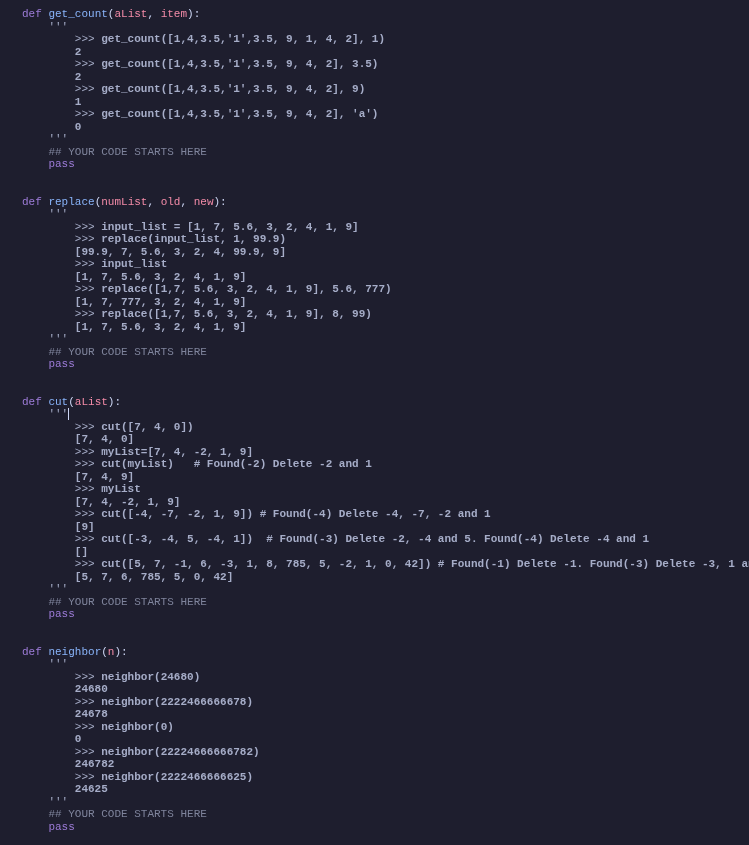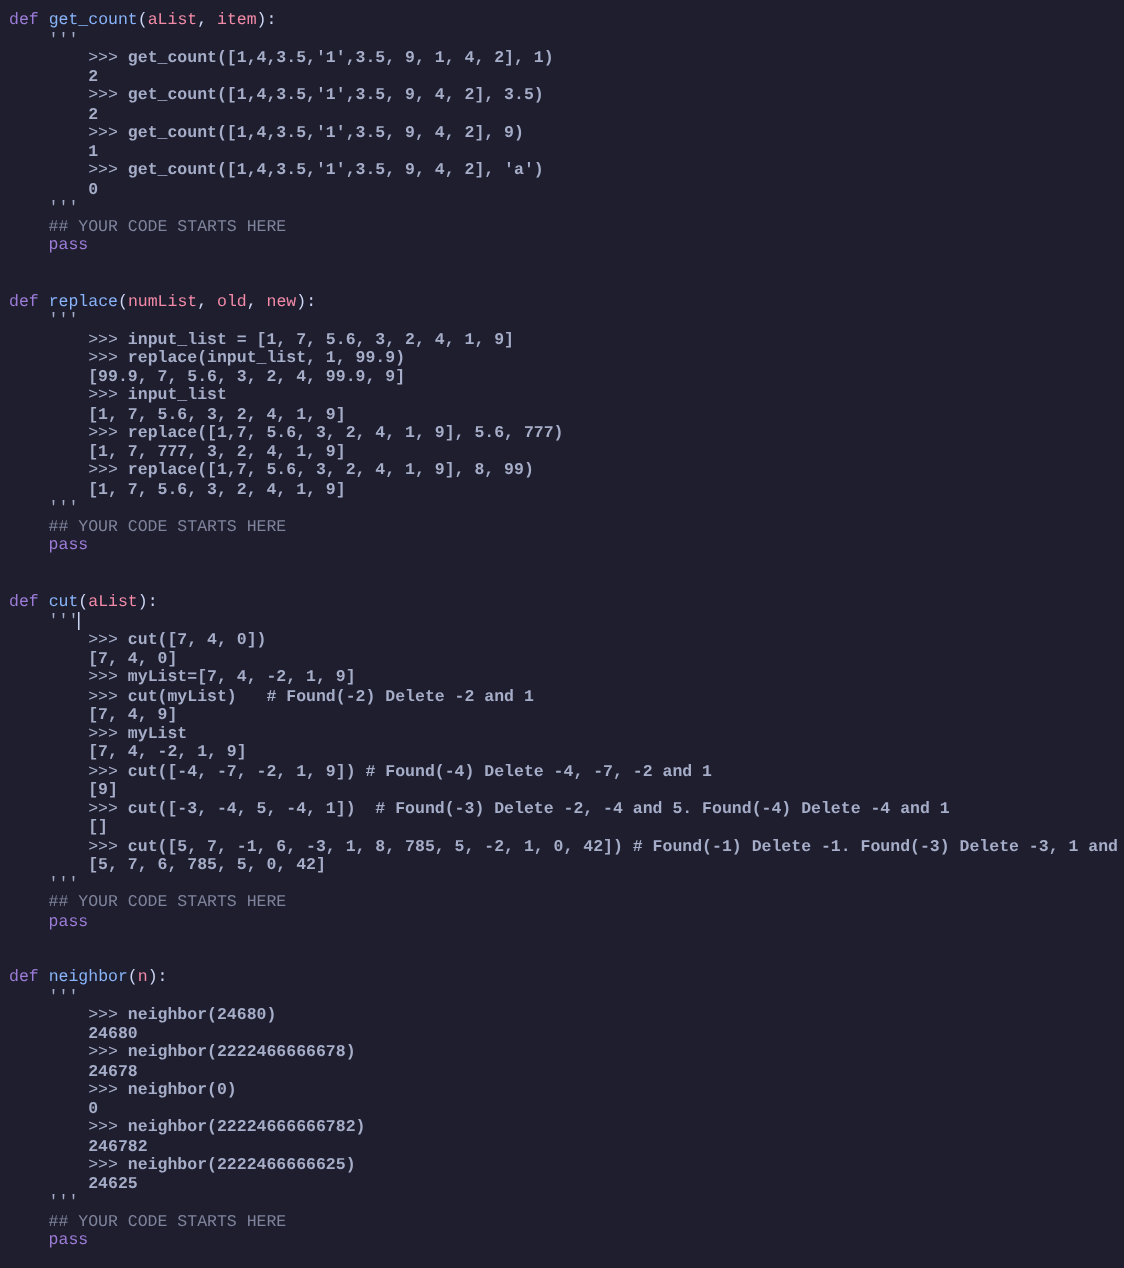--- a/index.html
+++ b/index.html
@@ -6,21 +6,21 @@
     margin: 0;
     padding: 0;
     background: #1e1e2e;
     font-family: "Menlo", "Consolas", "Courier New", monospace;
     font-size: 11px;
     line-height: 12.5px;
     color: #cdd6f4;
     -webkit-font-smoothing: antialiased;
   }
   .editor {
-    padding: 8px 6px 12px 6px;
+    padding: 8px 6px 12px 22px;
     white-space: pre;
     width: 749px;
     box-sizing: border-box;
     overflow: hidden;
   }
   .line { min-height: 12.5px; display:block; }
   .kw { color: #9d7cd8; }        
   .fn { color: #89b4fa; }        
   .param { color: #f38ba8; }     
   .punc { color: #cdd6f4; }

